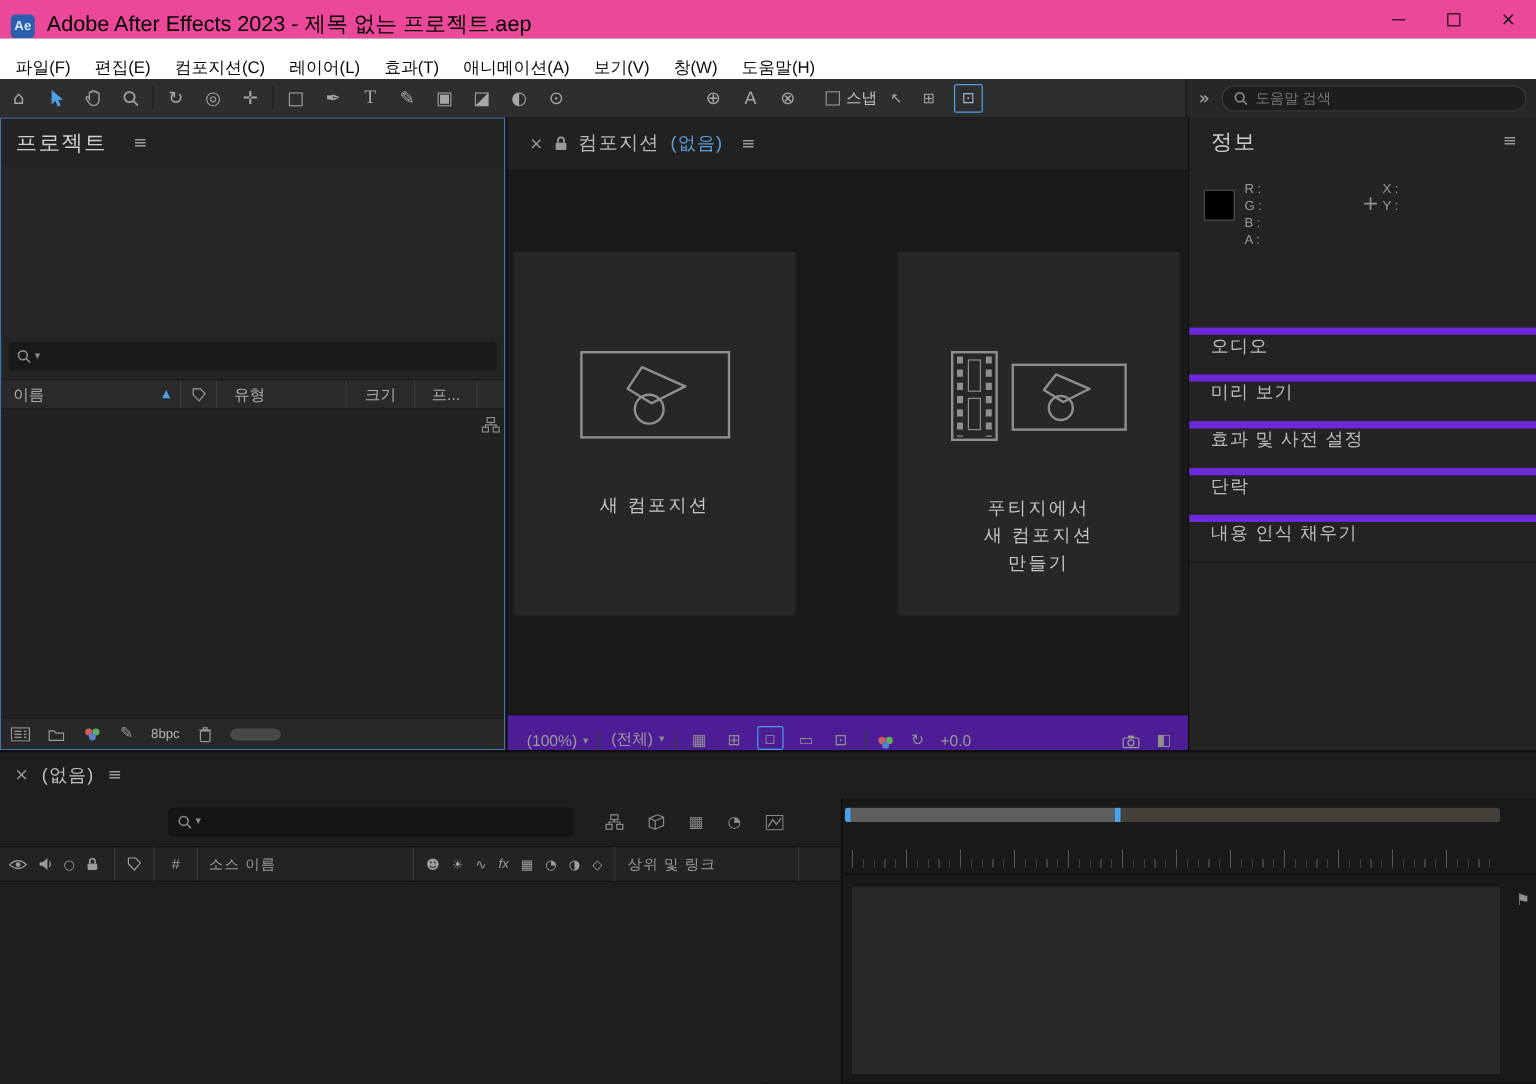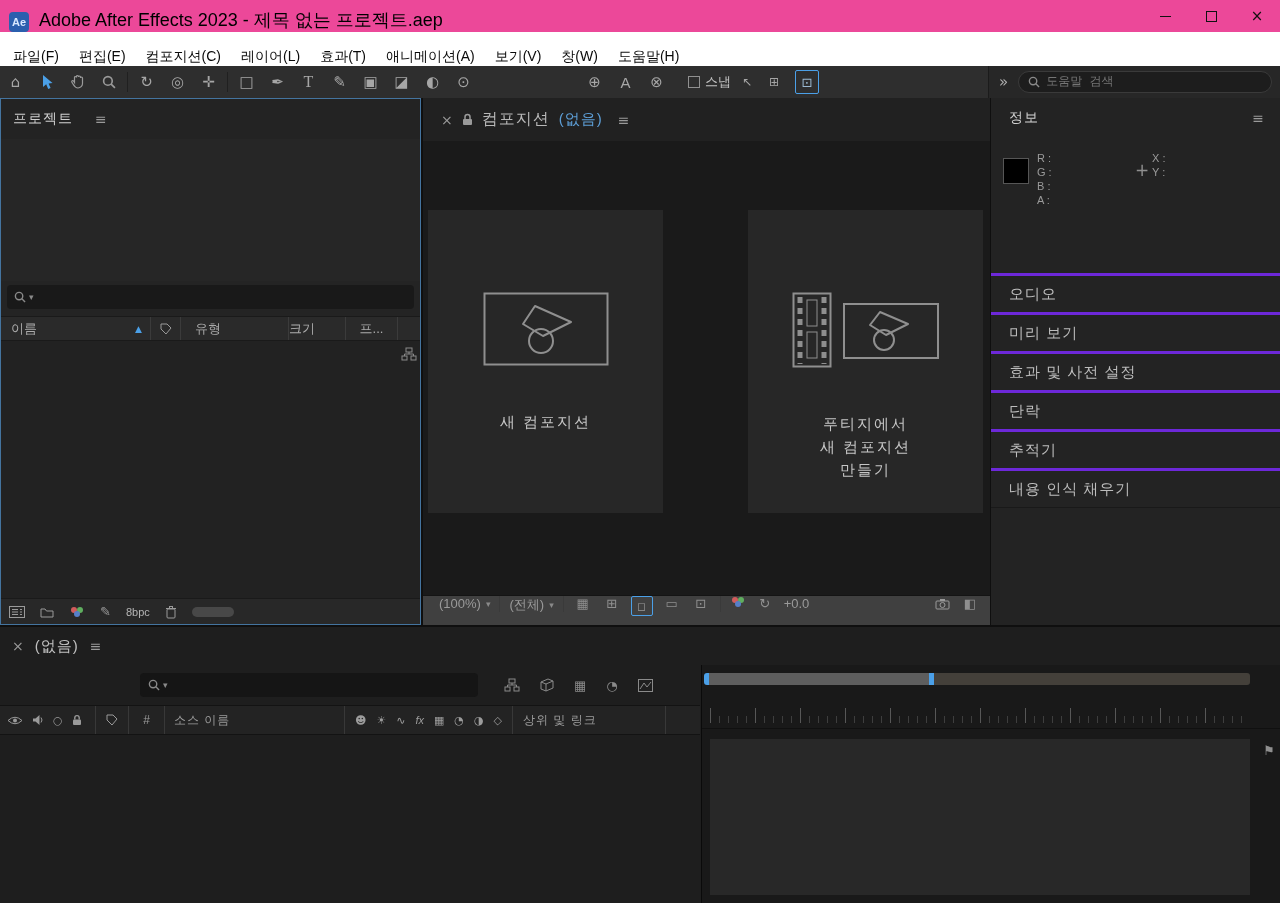--- a/index.html
+++ b/index.html
@@ -24,72 +24,72 @@
 .tb-gap1{width:100px;flex:none}
 .tb-gap2{width:16px;flex:none}
 .snap-box{display:flex;align-items:center;gap:5px;flex:none}
 .checkbox{width:12px;height:12px;border:1px solid #909090;flex:none}
 .snap-label{font-size:13px;color:#c2c2c2}
 .small-tool{width:22px;height:22px;display:flex;align-items:center;justify-content:center;font-size:12px;flex:none}
 .tb-active-box{width:24px;height:24px;border:1px solid #4ba0e8;border-radius:2px;display:flex;align-items:center;justify-content:center;margin-left:10px;color:#9ab8d0;flex:none;font-size:13px}
 .tb-right{margin-left:auto;width:292px;height:32px;background:#272727;border-left:1px solid #1b1b1b;display:flex;align-items:center}
 .overflow{font-size:15px;color:#b0b0b0;padding:0 10px}
 .help-search{flex:1;height:22px;margin-right:8px;background:#1d1d1d;border:1px solid #3a3a3a;border-radius:11px;display:flex;align-items:center;gap:6px;padding:0 9px}
-.help-search input{flex:1;background:transparent;border:0;outline:0;color:#9a9a9a;font-size:12px;font-family:Liberation Mono, monospace}
+.help-search input{flex:1;background:transparent;border:0;outline:0;color:#9a9a9a;font-size:12px;font-family:Liberation Serif, serif}
 
 .panel-header{height:40px;display:flex;align-items:center}
-.tab-label{font-size:14px;color:#cfcfcf;letter-spacing:1px}
+.tab-label{font-size:18px;color:#cfcfcf;letter-spacing:1px}
 .hamburger{color:#9a9a9a;font-size:14px}
 .caret{font-size:9px;color:#8a8a8a}
 
 .project-panel{position:absolute;left:0;top:98px;width:421px;height:527px;background:#242424;border:1px solid #44749f;display:flex;flex-direction:column}
 .proj-header{background:#232323;padding-left:12px;gap:22px}
 .proj-empty{height:142px;background:#262626}
 .proj-search{margin:4px 6px 0;height:24px;background:#191919;border-radius:4px;display:flex;align-items:center;padding:0 7px;gap:3px}
 .proj-cols{margin-top:7px;height:25px;background:#2a2a2a;border-top:1px solid #1a1a1a;border-bottom:1px solid #1a1a1a;display:flex;font-size:13px;color:#ababab}
 .pc{display:flex;align-items:center;border-right:1px solid #3b3b3b;height:100%}
 .pc-name{width:150px;padding:0 8px 0 10px;justify-content:space-between}
 .sort-icon{color:#4ba0e8;font-size:9px}
 .pc-tag{width:30px;justify-content:center}
 .pc-type{width:108px;padding-left:14px}
-.pc-size{width:57px;justify-content:flex-start}
+.pc-size{width:57px;justify-content:center}
 .pc-path{width:52px;justify-content:center}
 .pc-rest{flex:1;border-right:0}
 .proj-list{flex:1;background:#222222;position:relative}
 .flowchart-btn{position:absolute;right:3px;top:6px}
 .proj-bottom{height:26px;background:#282828;border-top:1px solid #1a1a1a;display:flex;align-items:center;gap:15px;padding-left:8px;color:#9a9a9a}
 .bit-depth{font-size:11px;color:#b5b5b5}
 .capsule{width:42px;height:10px;border-radius:5px;background:#484848}
 
 .comp-panel{position:absolute;left:423px;top:98px;width:567px;height:527px;background:#1a1a1a;display:flex;flex-direction:column}
 .comp-tabbar{height:43px;background:#212121;display:flex;align-items:center;gap:9px;padding-left:18px}
 .close-x{color:#9a9a9a;font-size:14px}
 .comp-title{font-size:16px;color:#b8b8b8;letter-spacing:1px}
 .comp-state{font-size:15px;color:#5d9ed6;letter-spacing:1px}
 .comp-content{flex:1;position:relative}
 .comp-tile{position:absolute;top:69px;width:235px;height:303px;background:#272727;display:flex;flex-direction:column;align-items:center}
 .tile1{left:5px}.tile2{left:325px}
 .tile-icon{margin-top:82px}
 .tile-label{margin-top:44px;font-size:15px;color:#c6c6c6;letter-spacing:2px;line-height:23px;text-align:center}
-.comp-bottom{height:30px;background:#404040;border-top:1px solid #141414;display:flex;align-items:flex-start;padding:0 10px 0 16px;gap:9px;font-size:13px;color:#9a9a9a;overflow:hidden}
+.comp-bottom{height:30px;background:#4c1d95;border-top:1px solid #141414;display:flex;align-items:flex-end;padding:0 10px 0 16px;gap:9px;font-size:13px;color:#9a9a9a;overflow:hidden}
 .dd{display:flex;align-items:center;gap:5px}
 .vsep{width:1px;height:16px;background:#3a3a3a}
 .cb-icon{font-size:13px;color:#8f8f8f;width:20px;text-align:center}
 .cb-active{width:22px;height:20px;border:1px solid #4ba0e8;border-radius:2px;display:flex;align-items:center;justify-content:center}
 .cb-right{margin-left:auto;display:flex;align-items:center;gap:10px}
 
 .right-col{position:absolute;left:991px;top:98px;width:289px;height:527px;background:#232323;display:flex;flex-direction:column}
 .info-header{padding-left:18px}
 .info-menu{margin-left:auto;margin-right:16px}
 .info-content{height:110px;position:relative}
 .swatch{position:absolute;left:12px;top:20px;width:26px;height:26px;background:#000;border:1px solid #565656}
 .ch-col{position:absolute;font-size:11px;color:#9a9a9a;line-height:14px}
 .crosshair{position:absolute;left:144px;top:22px;font-size:17px;color:#8f8f8f}
 .right-gap{height:25px}
-.side-row{height:39px;border-top:3px solid #6d28d9;display:flex;align-items:center;padding-left:18px;font-size:15px;color:#bdbdbd;letter-spacing:1px}
+.side-row{height:39px;border-top:6px solid #6d28d9;display:flex;padding-left:18px;font-size:15px;color:#bdbdbd;letter-spacing:1px}
 .right-fill{flex:1;border-top:1px solid #191919}
 
 .timeline{position:absolute;left:0;top:627px;width:1280px;height:276px;background:#1e1e1e}
 .tl-tabbar{height:38px;display:flex;align-items:center;gap:11px;padding-left:12px}
 .tl-tab-label{font-size:15px;color:#c0c0c0;letter-spacing:1px}
 .tl-left{position:absolute;left:0;top:38px;width:700px;bottom:0}
 .tl-toolbar{height:40px;display:flex;align-items:center}
 .tl-search{margin-left:140px;width:338px;height:24px;background:#151515;border-radius:4px;display:flex;align-items:center;gap:3px;padding:0 8px}
 .tl-icons{display:flex;align-items:center;gap:20px;margin-left:26px;color:#8a8a8a;font-size:13px}
 .tl-header{height:30px;background:#232323;border-top:1px solid #131313;border-bottom:1px solid #131313;display:flex;font-size:12px;color:#9c9c9c}
@@ -419,23 +419,20 @@
   <div class="side-row">
       <span>미리 보기</span>
     </div>
   <div class="side-row">
       <span>효과 및 사전 설정</span>
     </div>
   <div class="side-row">
       <span>단락</span>
     </div>
   <div class="side-row">
-      <span>추적기</span>
-    </div>
-  <div class="side-row">
       <span>내용 인식 채우기</span>
     </div>
   <div class="right-fill"></div>
 </div>
 
 <div class="timeline">
   <div class="tl-tabbar">
     <span class="close-x glyph">×</span>
     <span class="tl-tab-label">(없음)</span>
     <span class="hamburger glyph">≡</span>

